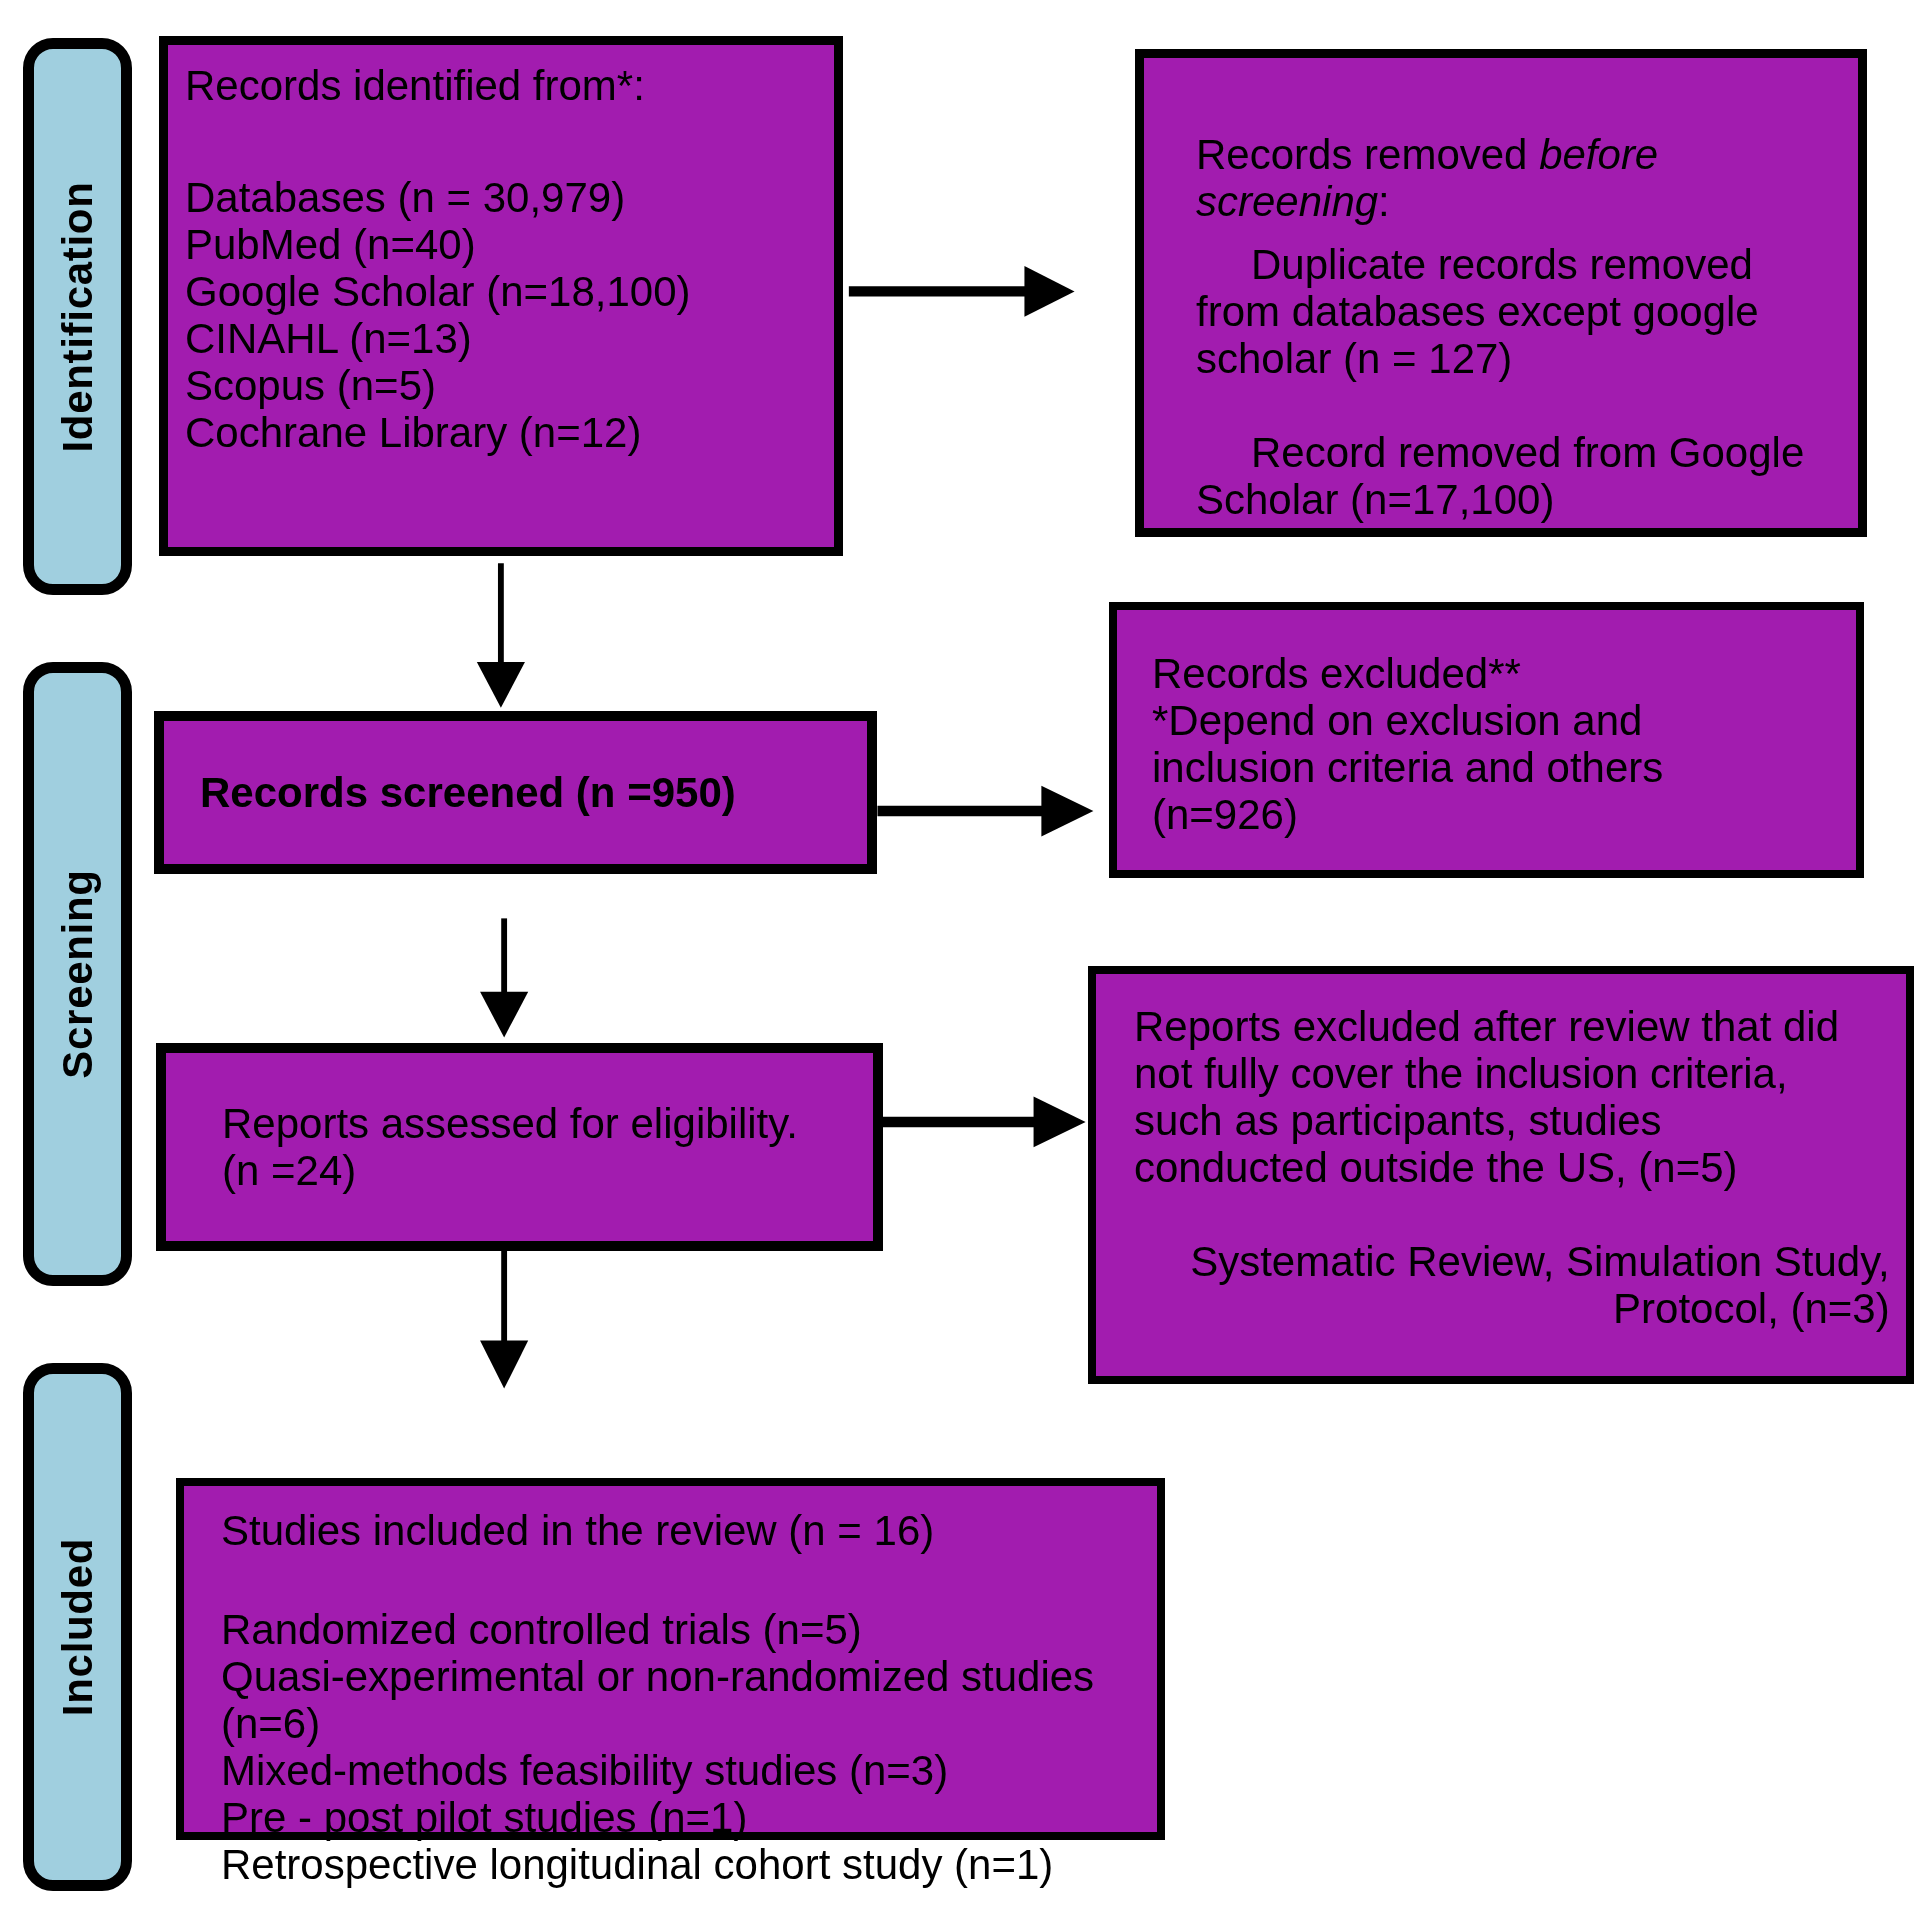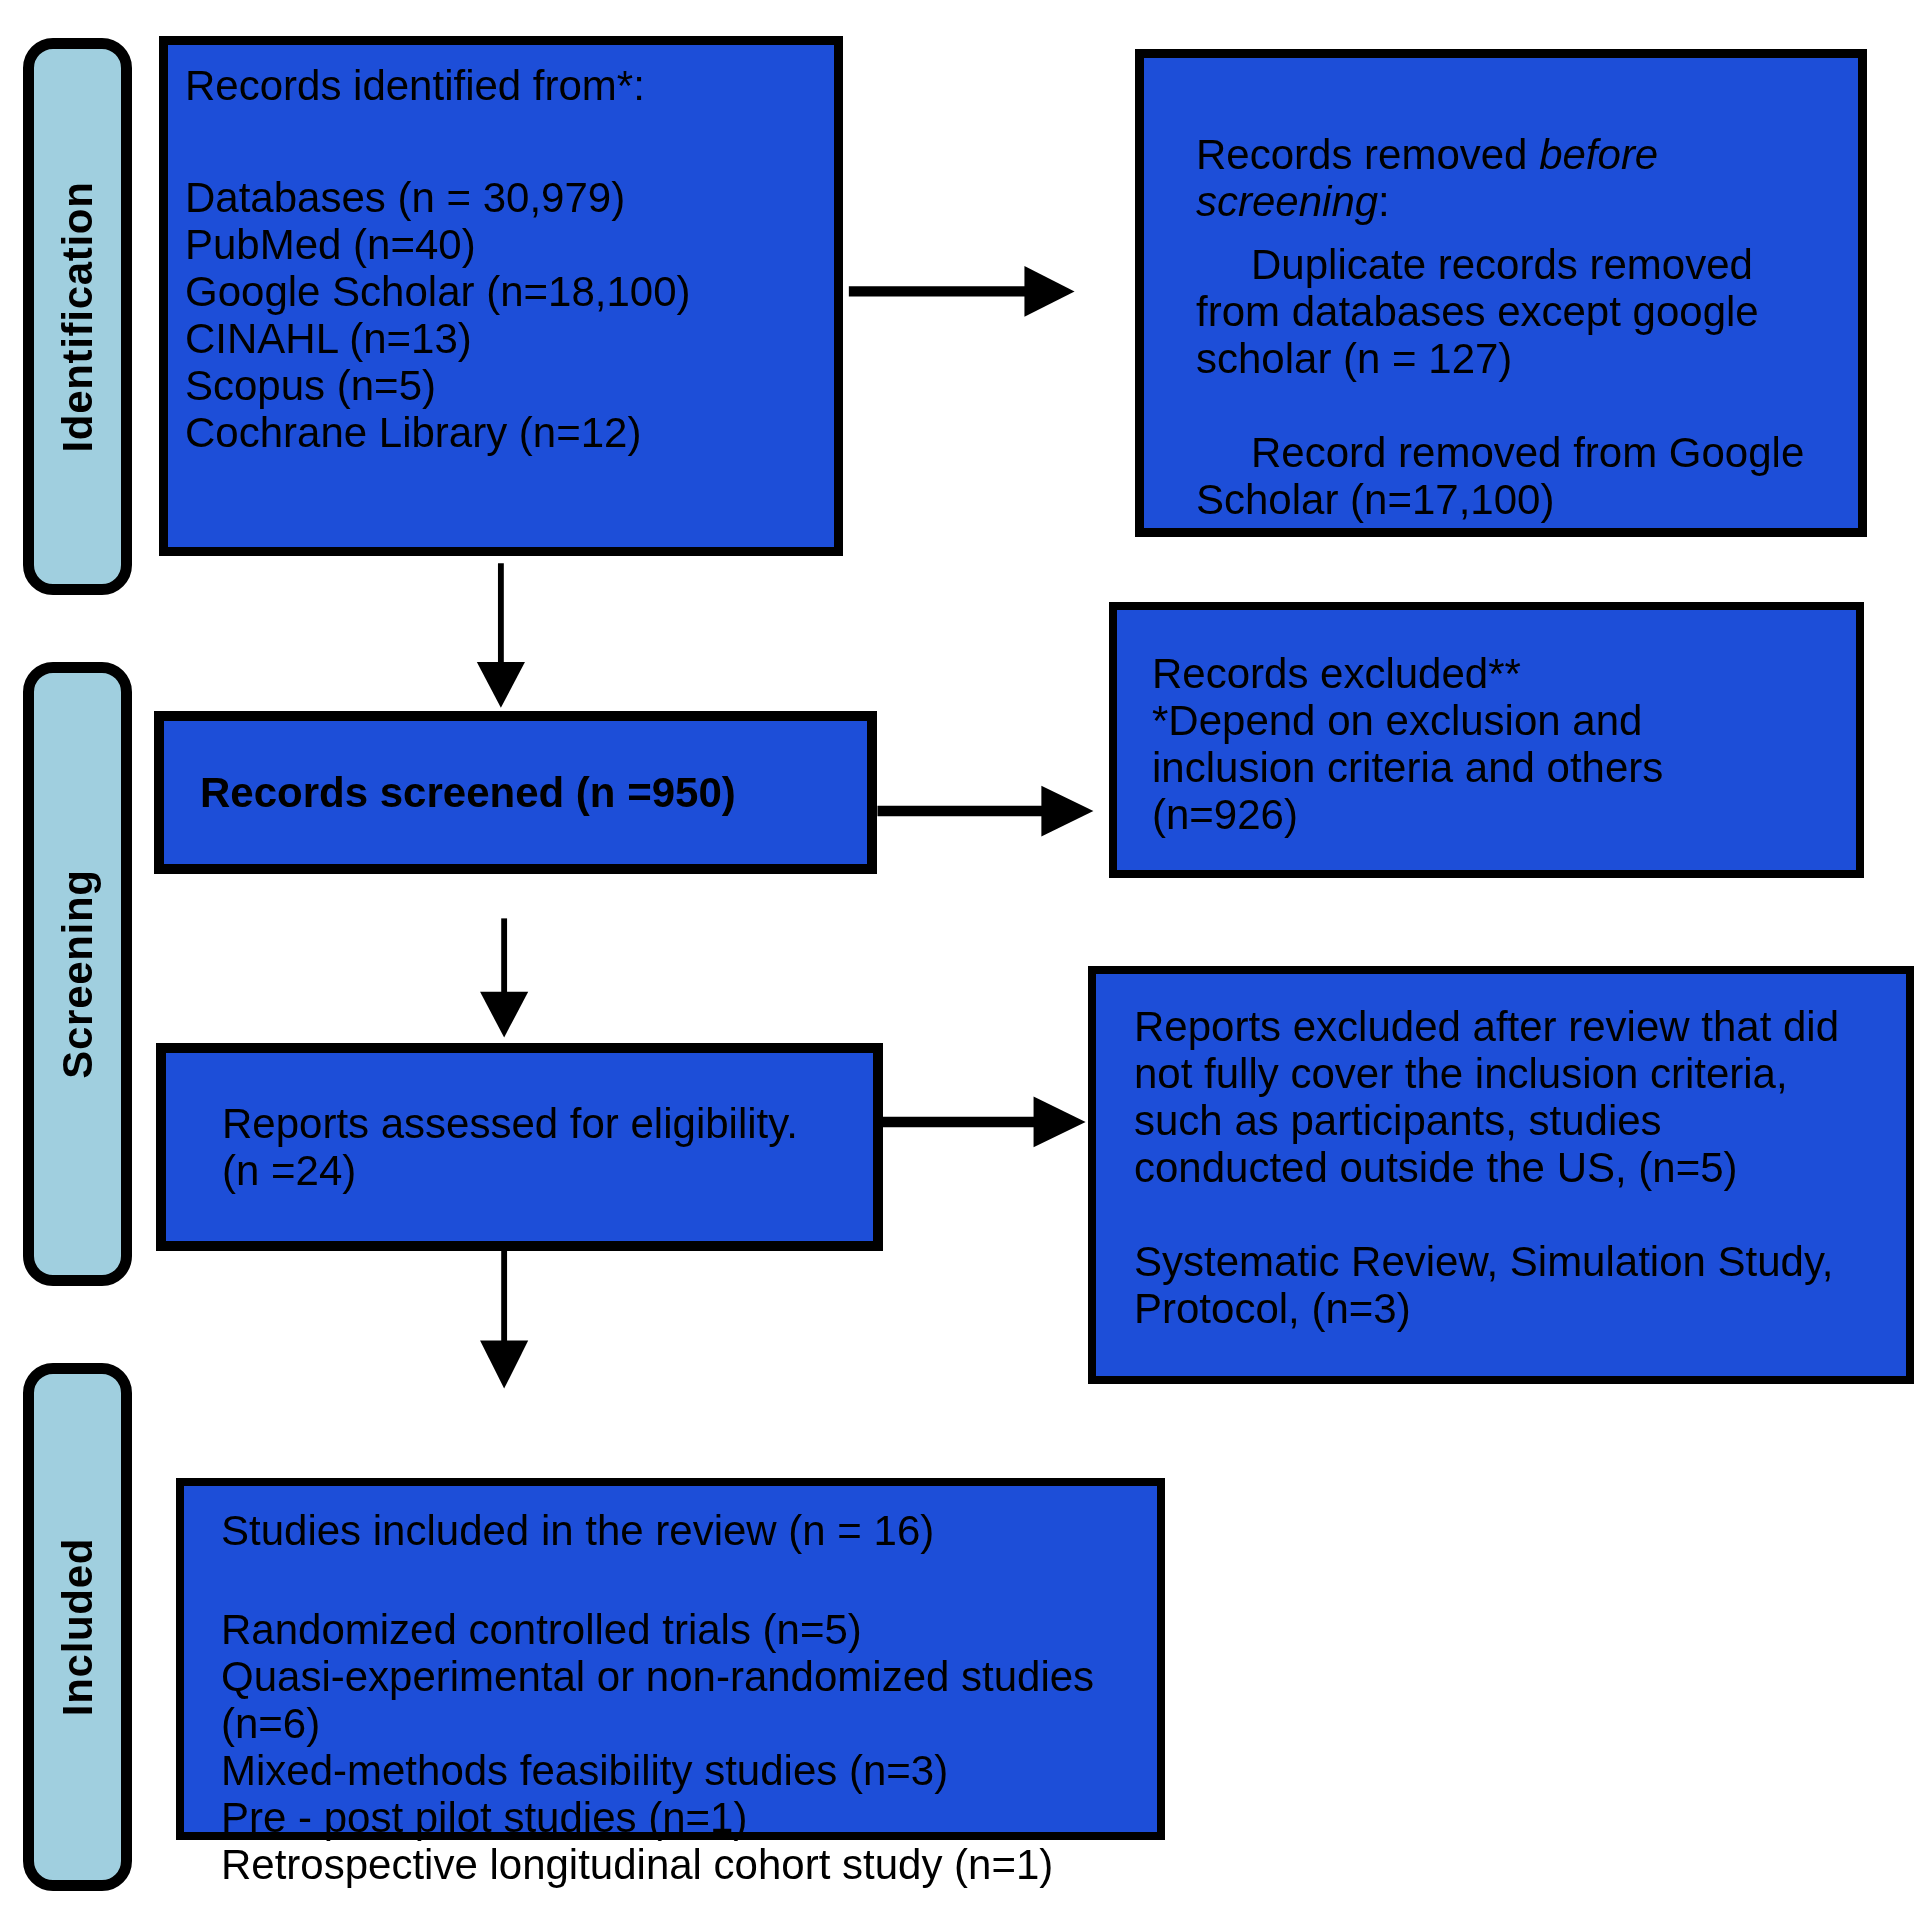--- a/index.html
+++ b/index.html
@@ -33,21 +33,21 @@
     font-weight: bold;
     letter-spacing: 0.7px;
   }
   #stage-identification { top: 38px;  height: 557px; }
   #stage-screening      { top: 662px; height: 624px; }
   #stage-included       { top: 1363px; height: 528px; }
 
   
   .box {
     position: absolute;
-    background: #1d4ed8;
+    background: #a21caf;
     border: 8.5px solid #000000;
     box-sizing: border-box;
     font-size: 42px;
     line-height: 47px;
   }
   .line { white-space: nowrap; }
 
   #box-identified {
     left: 159px; top: 36px; width: 684px; height: 520px;
     border-width: 9px;
@@ -81,21 +81,21 @@
     left: 156px; top: 1043px; width: 727px; height: 208px;
     border-width: 10.4px;
     display: flex; flex-direction: column; justify-content: center;
     padding-left: 56px;
   }
 
   #box-reports-excluded {
     left: 1088px; top: 966px; width: 826px; height: 418px;
     padding: 29px 16.3px 0 38px;
   }
-  #box-reports-excluded .para2 { margin-top: 47px; }
+  #box-reports-excluded .para2 { margin-top: 47px; text-align: right; }
 
   #box-included {
     left: 176px; top: 1478px; width: 989px; height: 362px;
     padding: 21px 19.5px 0 37px;
   }
   #box-included .box-title { margin-bottom: 52px; }
 
   
   #arrows {
     position: absolute;

